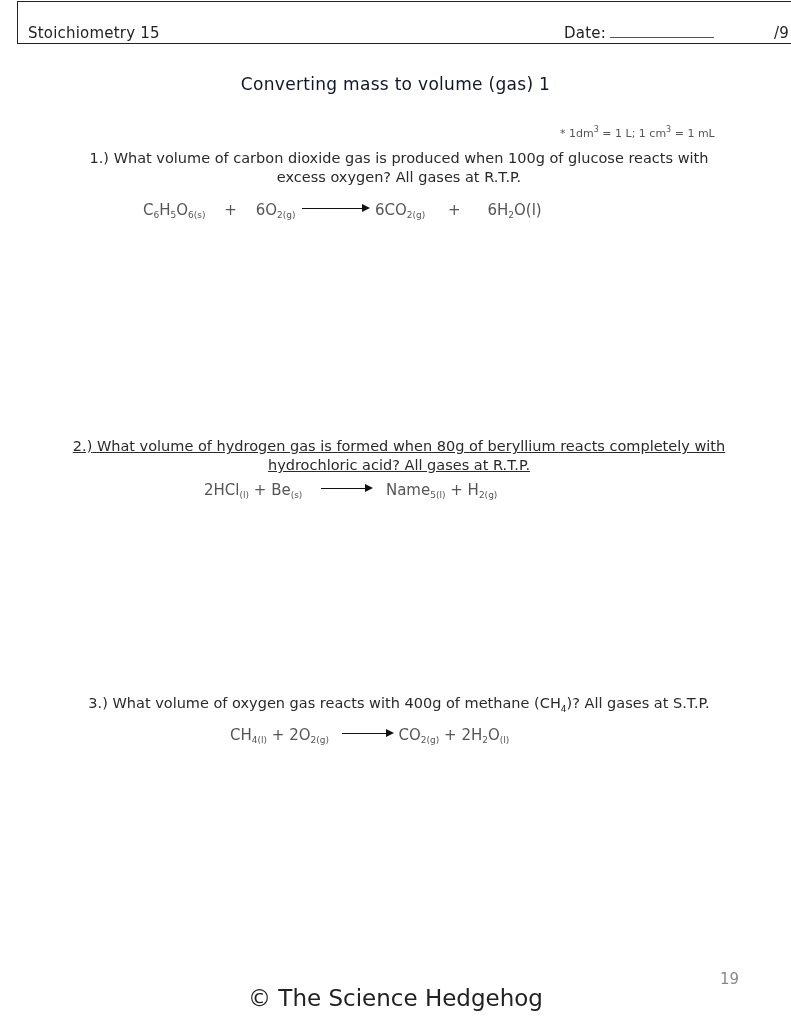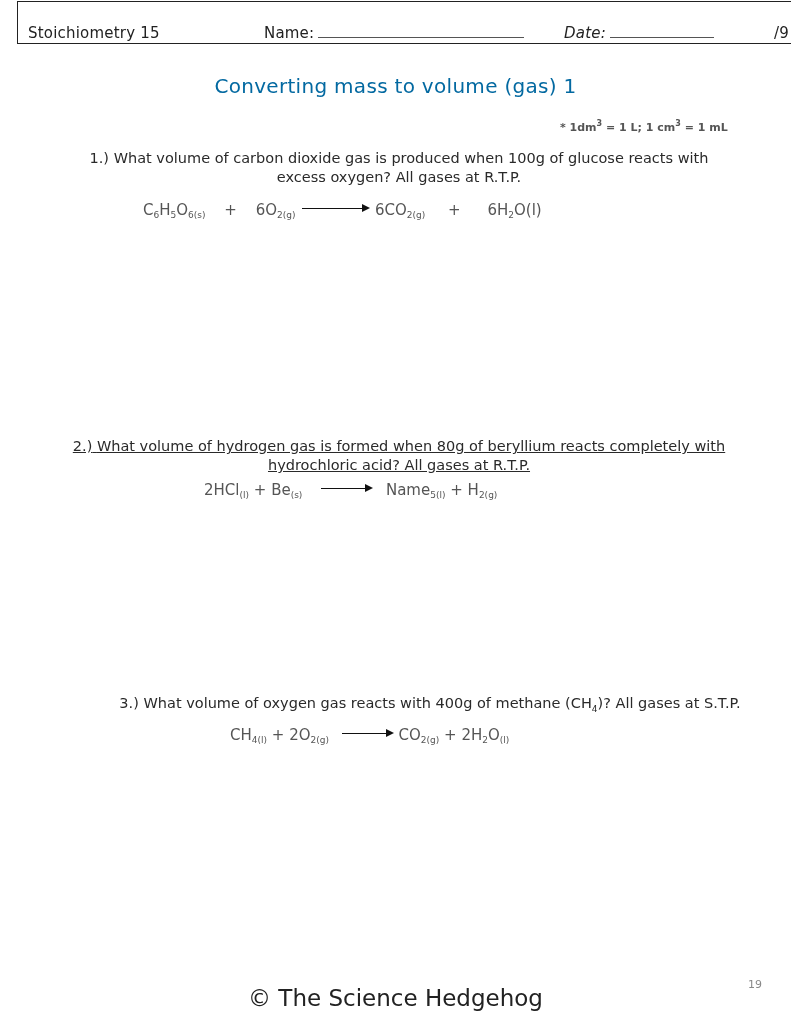--- a/index.html
+++ b/index.html
@@ -40,32 +40,31 @@
       height: 13px;
       vertical-align: baseline;
       margin-left: 4px;
     }
     .title {
       position: absolute;
       top: 74px;
       left: 0;
       width: 791px;
       text-align: center;
-      font-size: 20px;
-      color: #0369a1;
+      font-size: 17px;
+      color: #0f172a;
       letter-spacing: 0.3px;
     }
     .note {
       position: absolute;
-      top: 119px;
+      top: 125px;
       left: 560px;
       font-size: 11px;
       color: #555;
       white-space: nowrap;
-      font-weight: bold;
     }
     .note sup { font-size: 8px; }
     .question {
       position: absolute;
       left: 64px;
       width: 670px;
       font-size: 14.5px;
       line-height: 19px;
       color: #2a2a2a;
       text-align: center;
@@ -94,44 +93,40 @@
       right: -2px;
       top: -4px;
       border-left: 8px solid #111;
       border-top: 4.5px solid transparent;
       border-bottom: 4.5px solid transparent;
     }
     .plus { display: inline-block; }
     .page-number {
       position: absolute;
       top: 970px;
-      left: 748px;
-      font-size: 11px;
+      left: 720px;
+      font-size: 15px;
       color: #888;
-      margin-top: 8px;
     }
     .footer {
       position: absolute;
       top: 985px;
       left: 0;
       width: 791px;
       text-align: center;
       font-size: 23px;
       color: #222;
     }
   </style>
 </head>
 <body>
 
 <div class="header-box">
   <span class="hitem" style="left:10px;">Stoichiometry 15</span>
-  <span class="hitem" style="left:246px;">
-    <span>Name:</span><span class="blank" style="width:206px;"></span>
-  </span>
-  <span class="hitem" style="left:546px;font-style:italic;">
+  <span class="hitem" style="left:546px;">
     <span>Date:</span><span class="blank" style="width:104px;"></span>
   </span>
   <span class="hitem" style="left:756px;">/9</span>
 </div>
 
 <div class="title">Converting mass to volume (gas) 1</div>
 
 <div class="note">
   <span>* 1dm</span><sup>3</sup><span> = 1 L; 1 cm</span><sup>3</sup><span> = 1 mL</span>
 </div>
@@ -157,21 +152,21 @@
 <div class="equation" style="top:481px; left:204px;">
   <span><span>2</span><span>HCl</span><sub>(l)</sub></span>
   <span class="plus">+</span>
   <span><span>Be</span><sub>(s)</sub></span>
   <span class="arrow" style="width:50px; margin-left:14px; margin-right:10px;"></span>
   <span><span>Name</span><sub>5(l)</sub></span>
   <span class="plus">+</span>
   <span><span>H</span><sub>2(g)</sub></span>
 </div>
 
-<div class="question" style="top:694px;margin-left:31px;">
+<div class="question" style="top:694px;">
   <span>3.)</span>
   <span><span>What volume of oxygen gas reacts with 400g of methane (CH</span><sub style="font-size:9px;">4</sub><span>)? All gases at S.T.P.</span></span>
 </div>
 <div class="equation" style="top:726px; left:230px;">
   <span><span>CH</span><sub>4(l)</sub></span>
   <span class="plus">+</span>
   <span><span>2</span><span>O</span><sub>2(g)</sub></span>
   <span class="arrow" style="width:50px; margin-left:8px;"></span>
   <span><span>CO</span><sub>2(g)</sub></span>
   <span class="plus">+</span>

